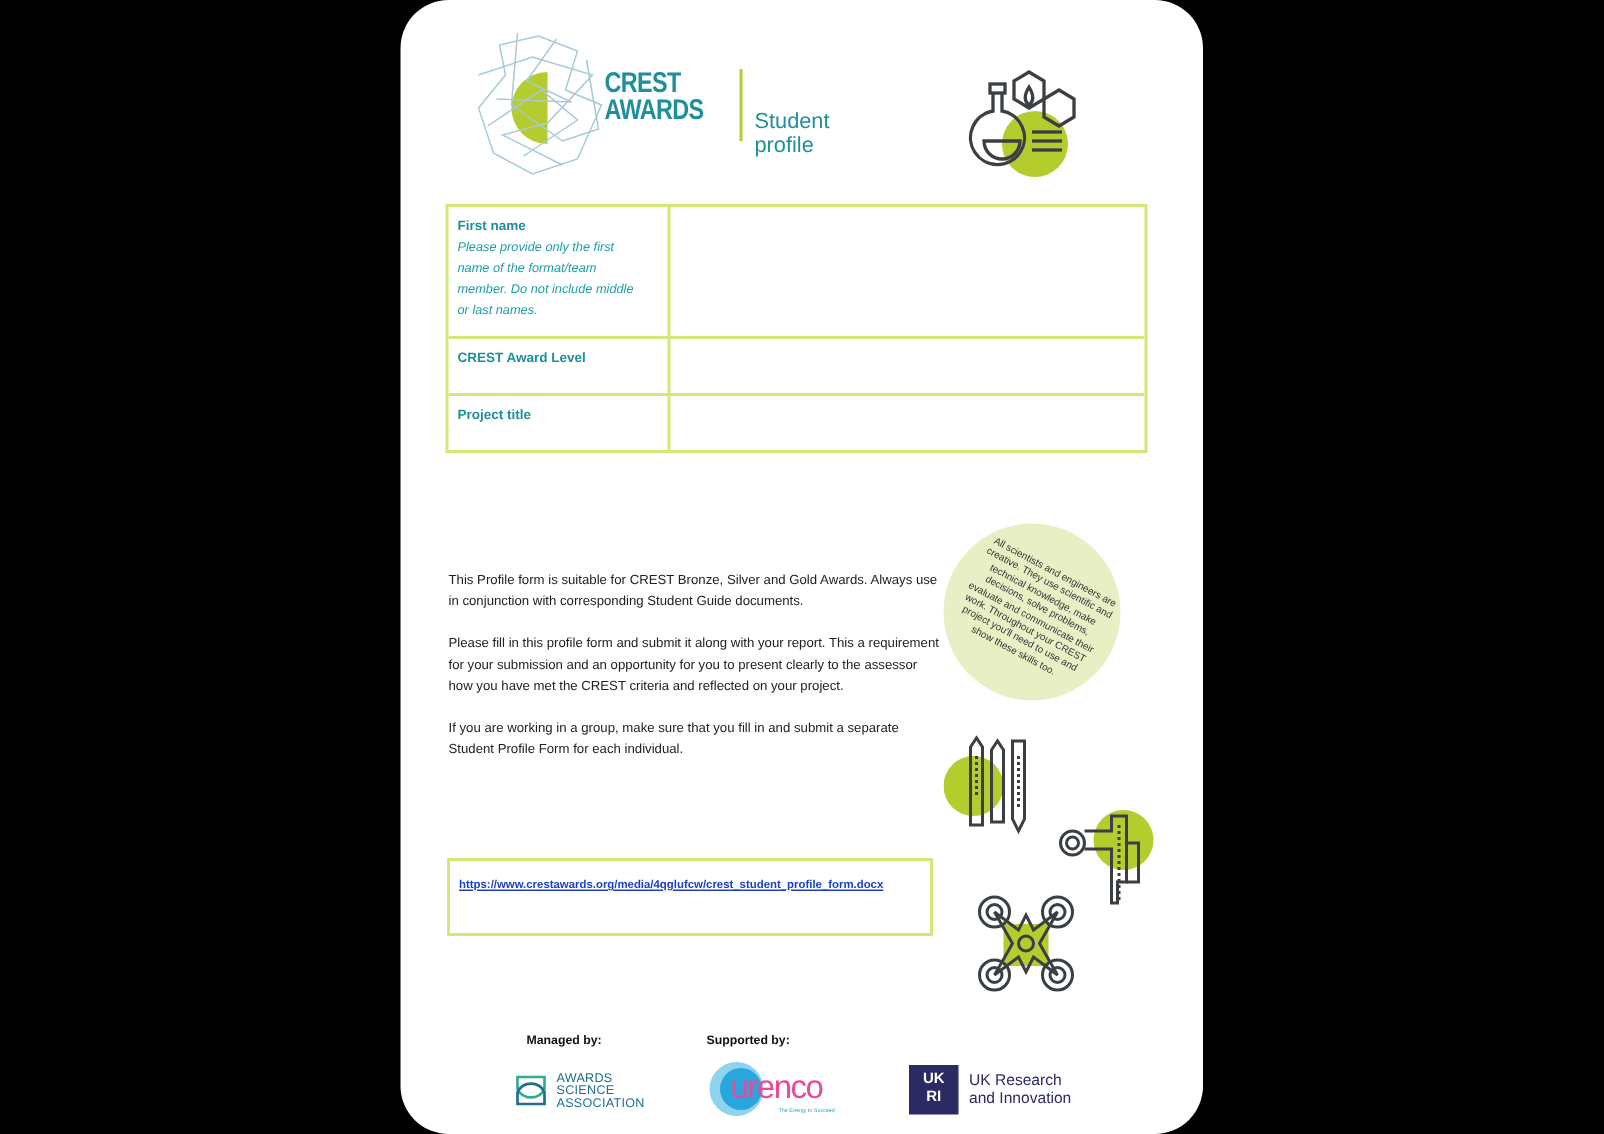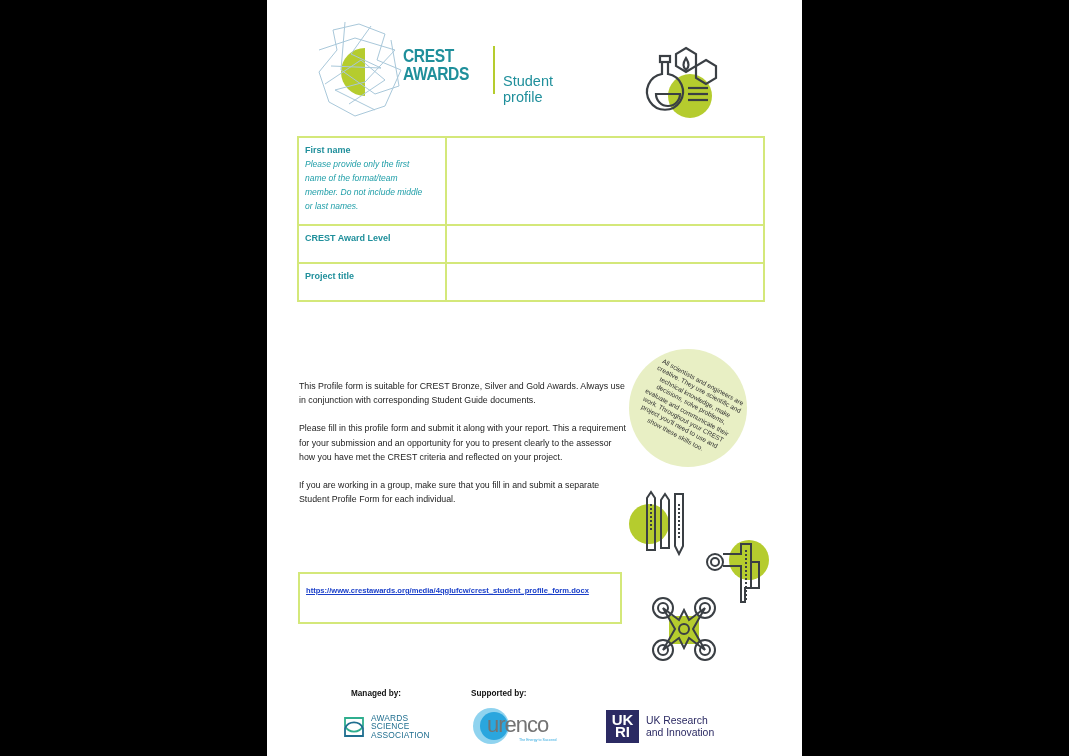--- a/index.html
+++ b/index.html
@@ -1,18 +1,18 @@
 <!DOCTYPE html>
 <html><head>
 <meta charset="utf-8">
 <style>
   * { box-sizing: border-box; margin: 0; padding: 0; }
   html, body { width: 1069px; height: 756px; background: #000; overflow: hidden; }
   body { position: relative; font-family: "Liberation Sans", sans-serif; }
-  .page { position: absolute; left: 267px; top: 0; width: 535px; height: 756px; background: #fff; }
+  .page { position: absolute; left: 267px; top: 0; width: 535px; height: 756px; background: #fff; border-radius: 32px; }
   .abs { position: absolute; }
 
   
   .logo-block { left: 48px; top: 20px; width: 250px; height: 100px; }
   .logo-word { position: absolute; left: 88px; top: 27px; font-family: "Liberation Sans Narrow", "Liberation Sans", sans-serif; font-weight: bold; color: #1f8f9b; font-size: 19px; line-height: 18px; letter-spacing: -0.5px; transform: scaleX(0.82); transform-origin: left top; }
   .logo-divider { position: absolute; left: 178px; top: 26px; width: 2px; height: 48px; background: #b5cc2e; }
   .logo-subtitle { position: absolute; left: 188px; top: 53px; color: #1f8f9b; font-size: 14.5px; }
 
   
   .form-table { left: 30px; top: 136px; width: 468px; border: 2px solid #d4e87a; }
@@ -32,23 +32,23 @@
   .quote-text { position: absolute; left: 10px; top: 26px; width: 100px; font-size: 6.6px; line-height: 8.4px; text-align: center; color: #333; transform: rotate(28deg); }
 
   
   .dl-box { left: 31px; top: 572px; width: 324px; height: 52px; border: 2px solid #d4e87a; padding: 5px 6px; }
   .dl-text { font-size: 8.4px; font-weight: bold; line-height: 13px; color: #111; }
   .dl-link { font-size: 7.6px; font-weight: bold; color: #1a3fc9; text-decoration: underline; line-height: 12px; cursor: pointer; }
 
   
   .foot-label { font-size: 8.2px; font-weight: bold; color: #111; }
   .bsa-text { font-size: 8.4px; line-height: 8.4px; color: #1f6e8f; letter-spacing: 0.2px; }
-  .urenco-word { font-size: 22px; color: #737373; letter-spacing: -1px; }
+  .urenco-word { font-size: 22px; color: #ec4899; letter-spacing: -1px; }
   .urenco-tag { font-size: 3.6px; color: #2aa6de; }
-  .ukri-box { width: 33px; height: 33px; background: #2b2a63; color: #fff; font-weight: bold; font-size: 15px; line-height: 12px; text-align: center; padding-top: 4px; }
+  .ukri-box { width: 33px; height: 33px; background: #2b2a63; color: #fff; font-weight: bold; font-size: 10px; line-height: 12px; text-align: center; padding-top: 4px; }
   .ukri-text { font-size: 10.4px; font-weight: normal; line-height: 11.5px; color: #2b2a63; }
 </style>
 </head>
 <body>
 
 <div class="page">
 
   <div class="abs logo-block">
     <svg class="abs" style="left:0;top:0" width="100" height="100" viewBox="0 0 100 100">
       <path d="M50 28 A24 24 0 0 0 50 76 Z" fill="#b5cc2e"></path>

